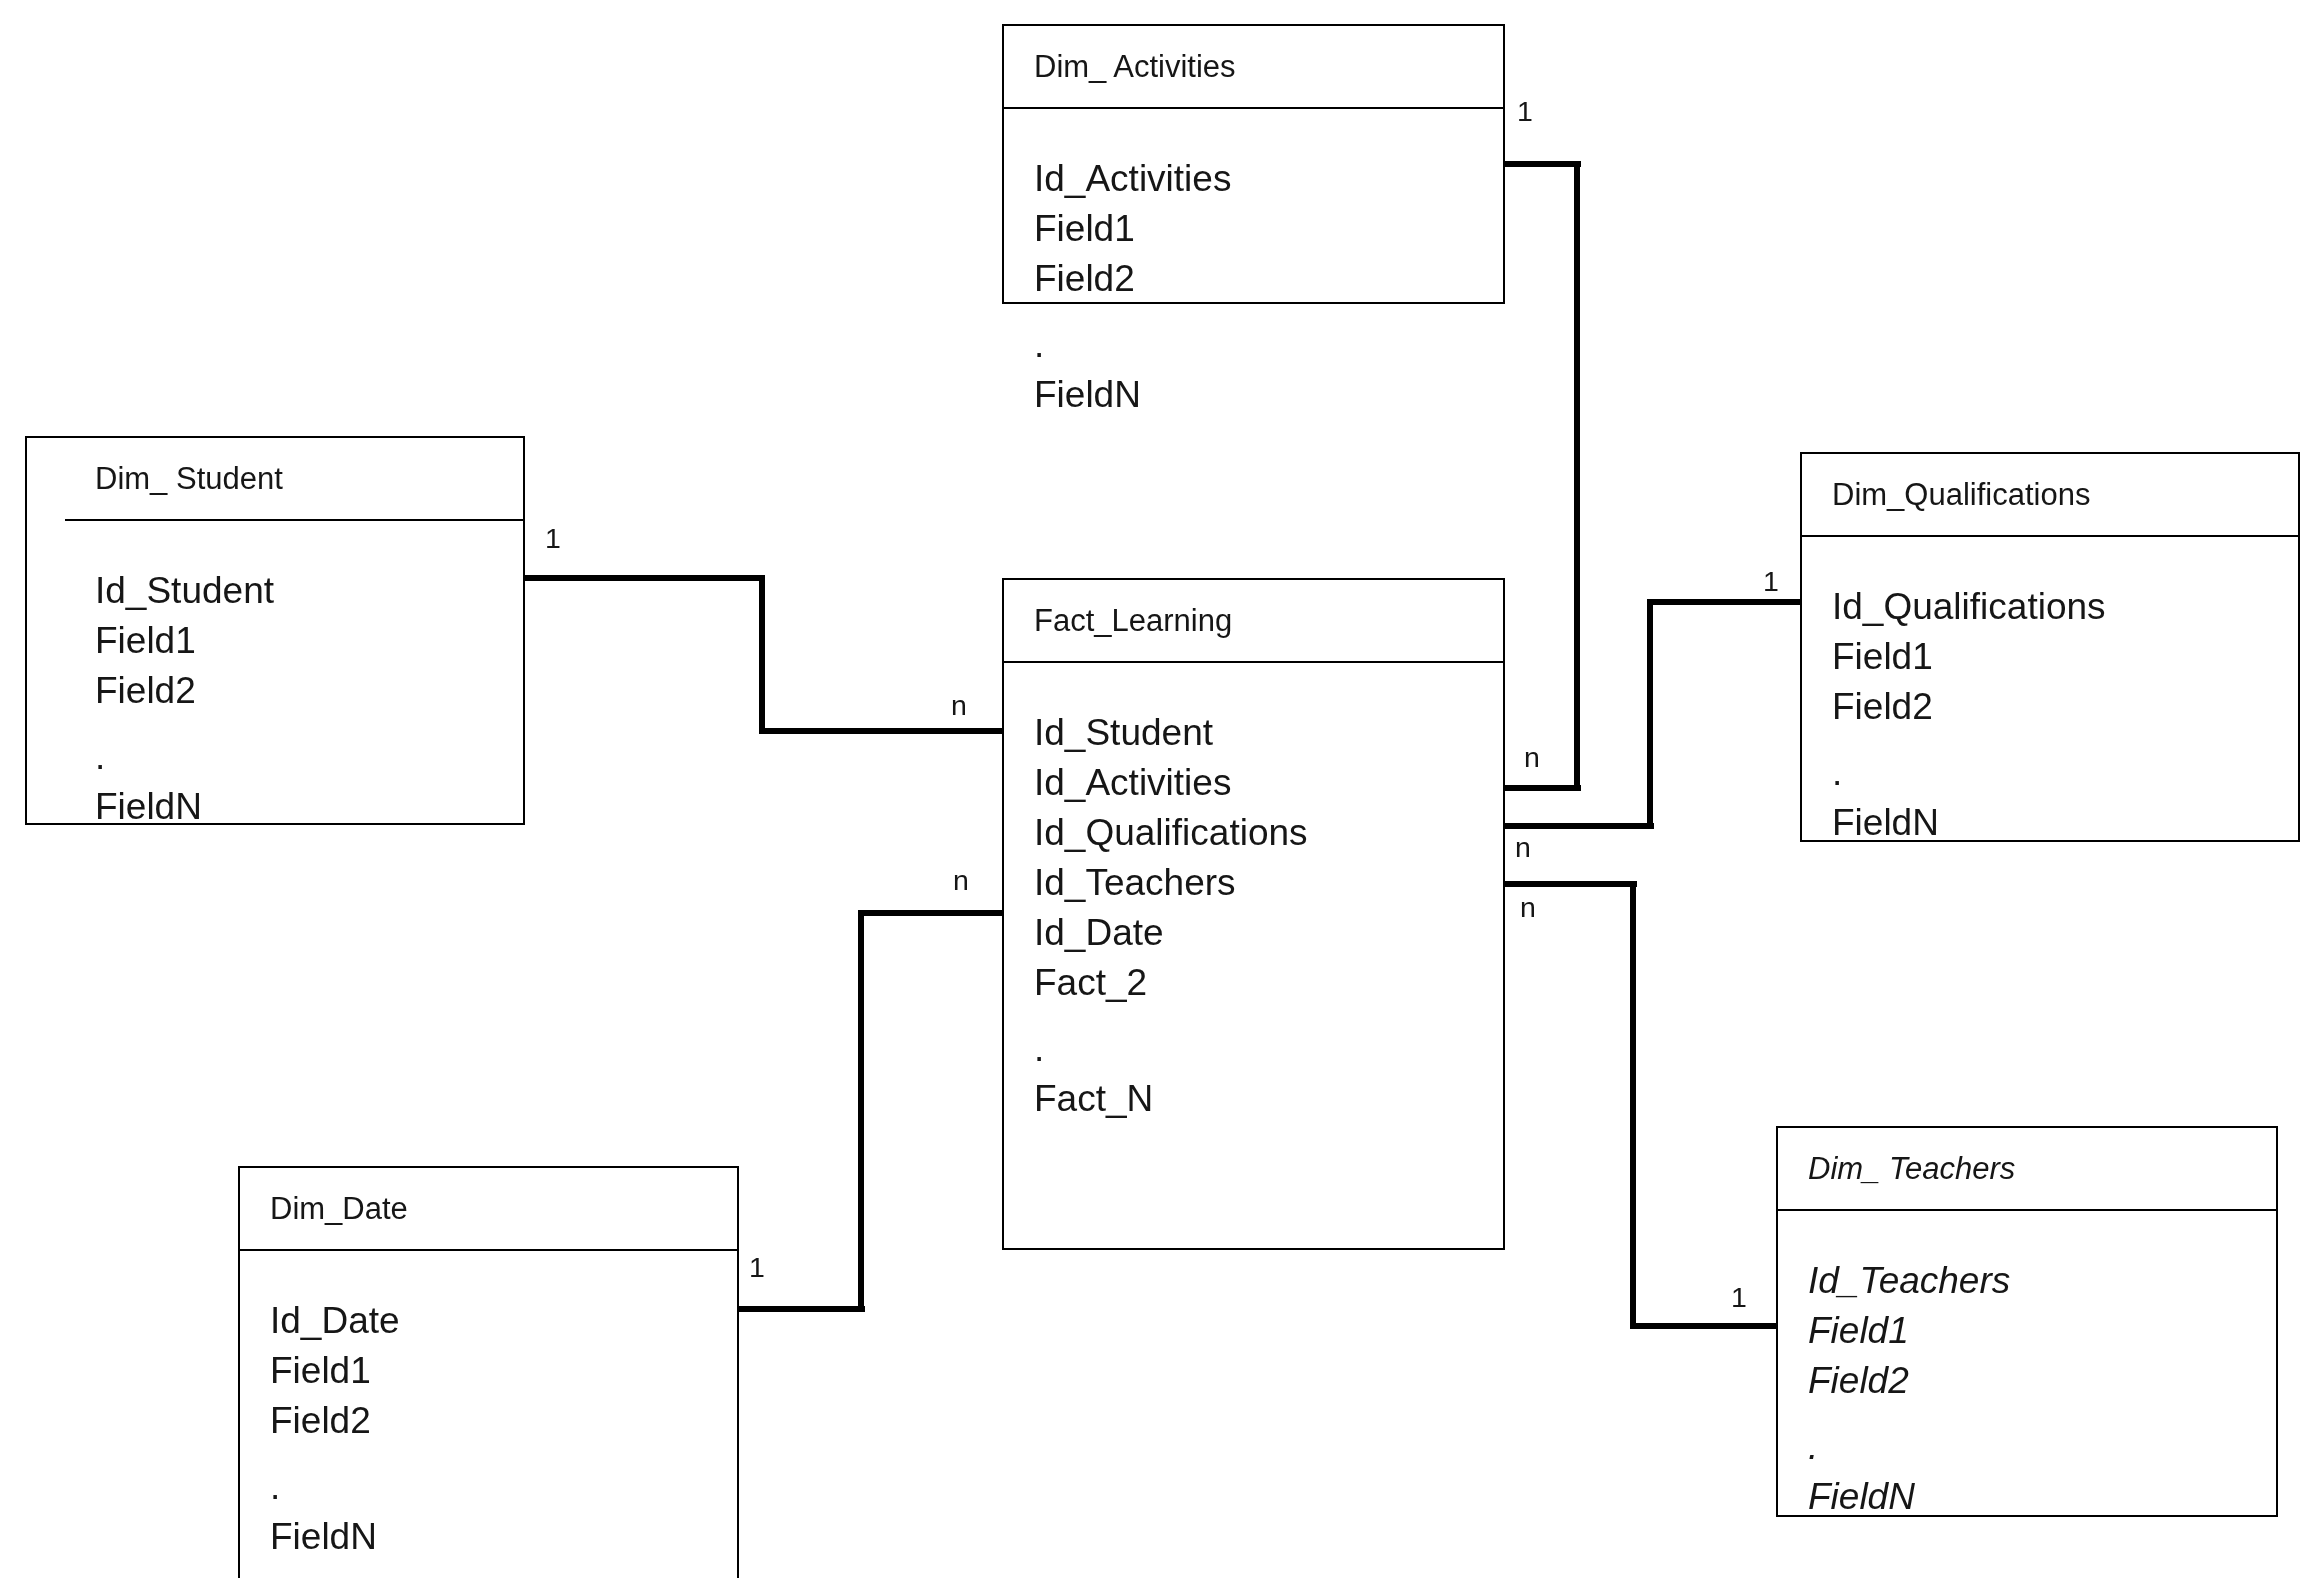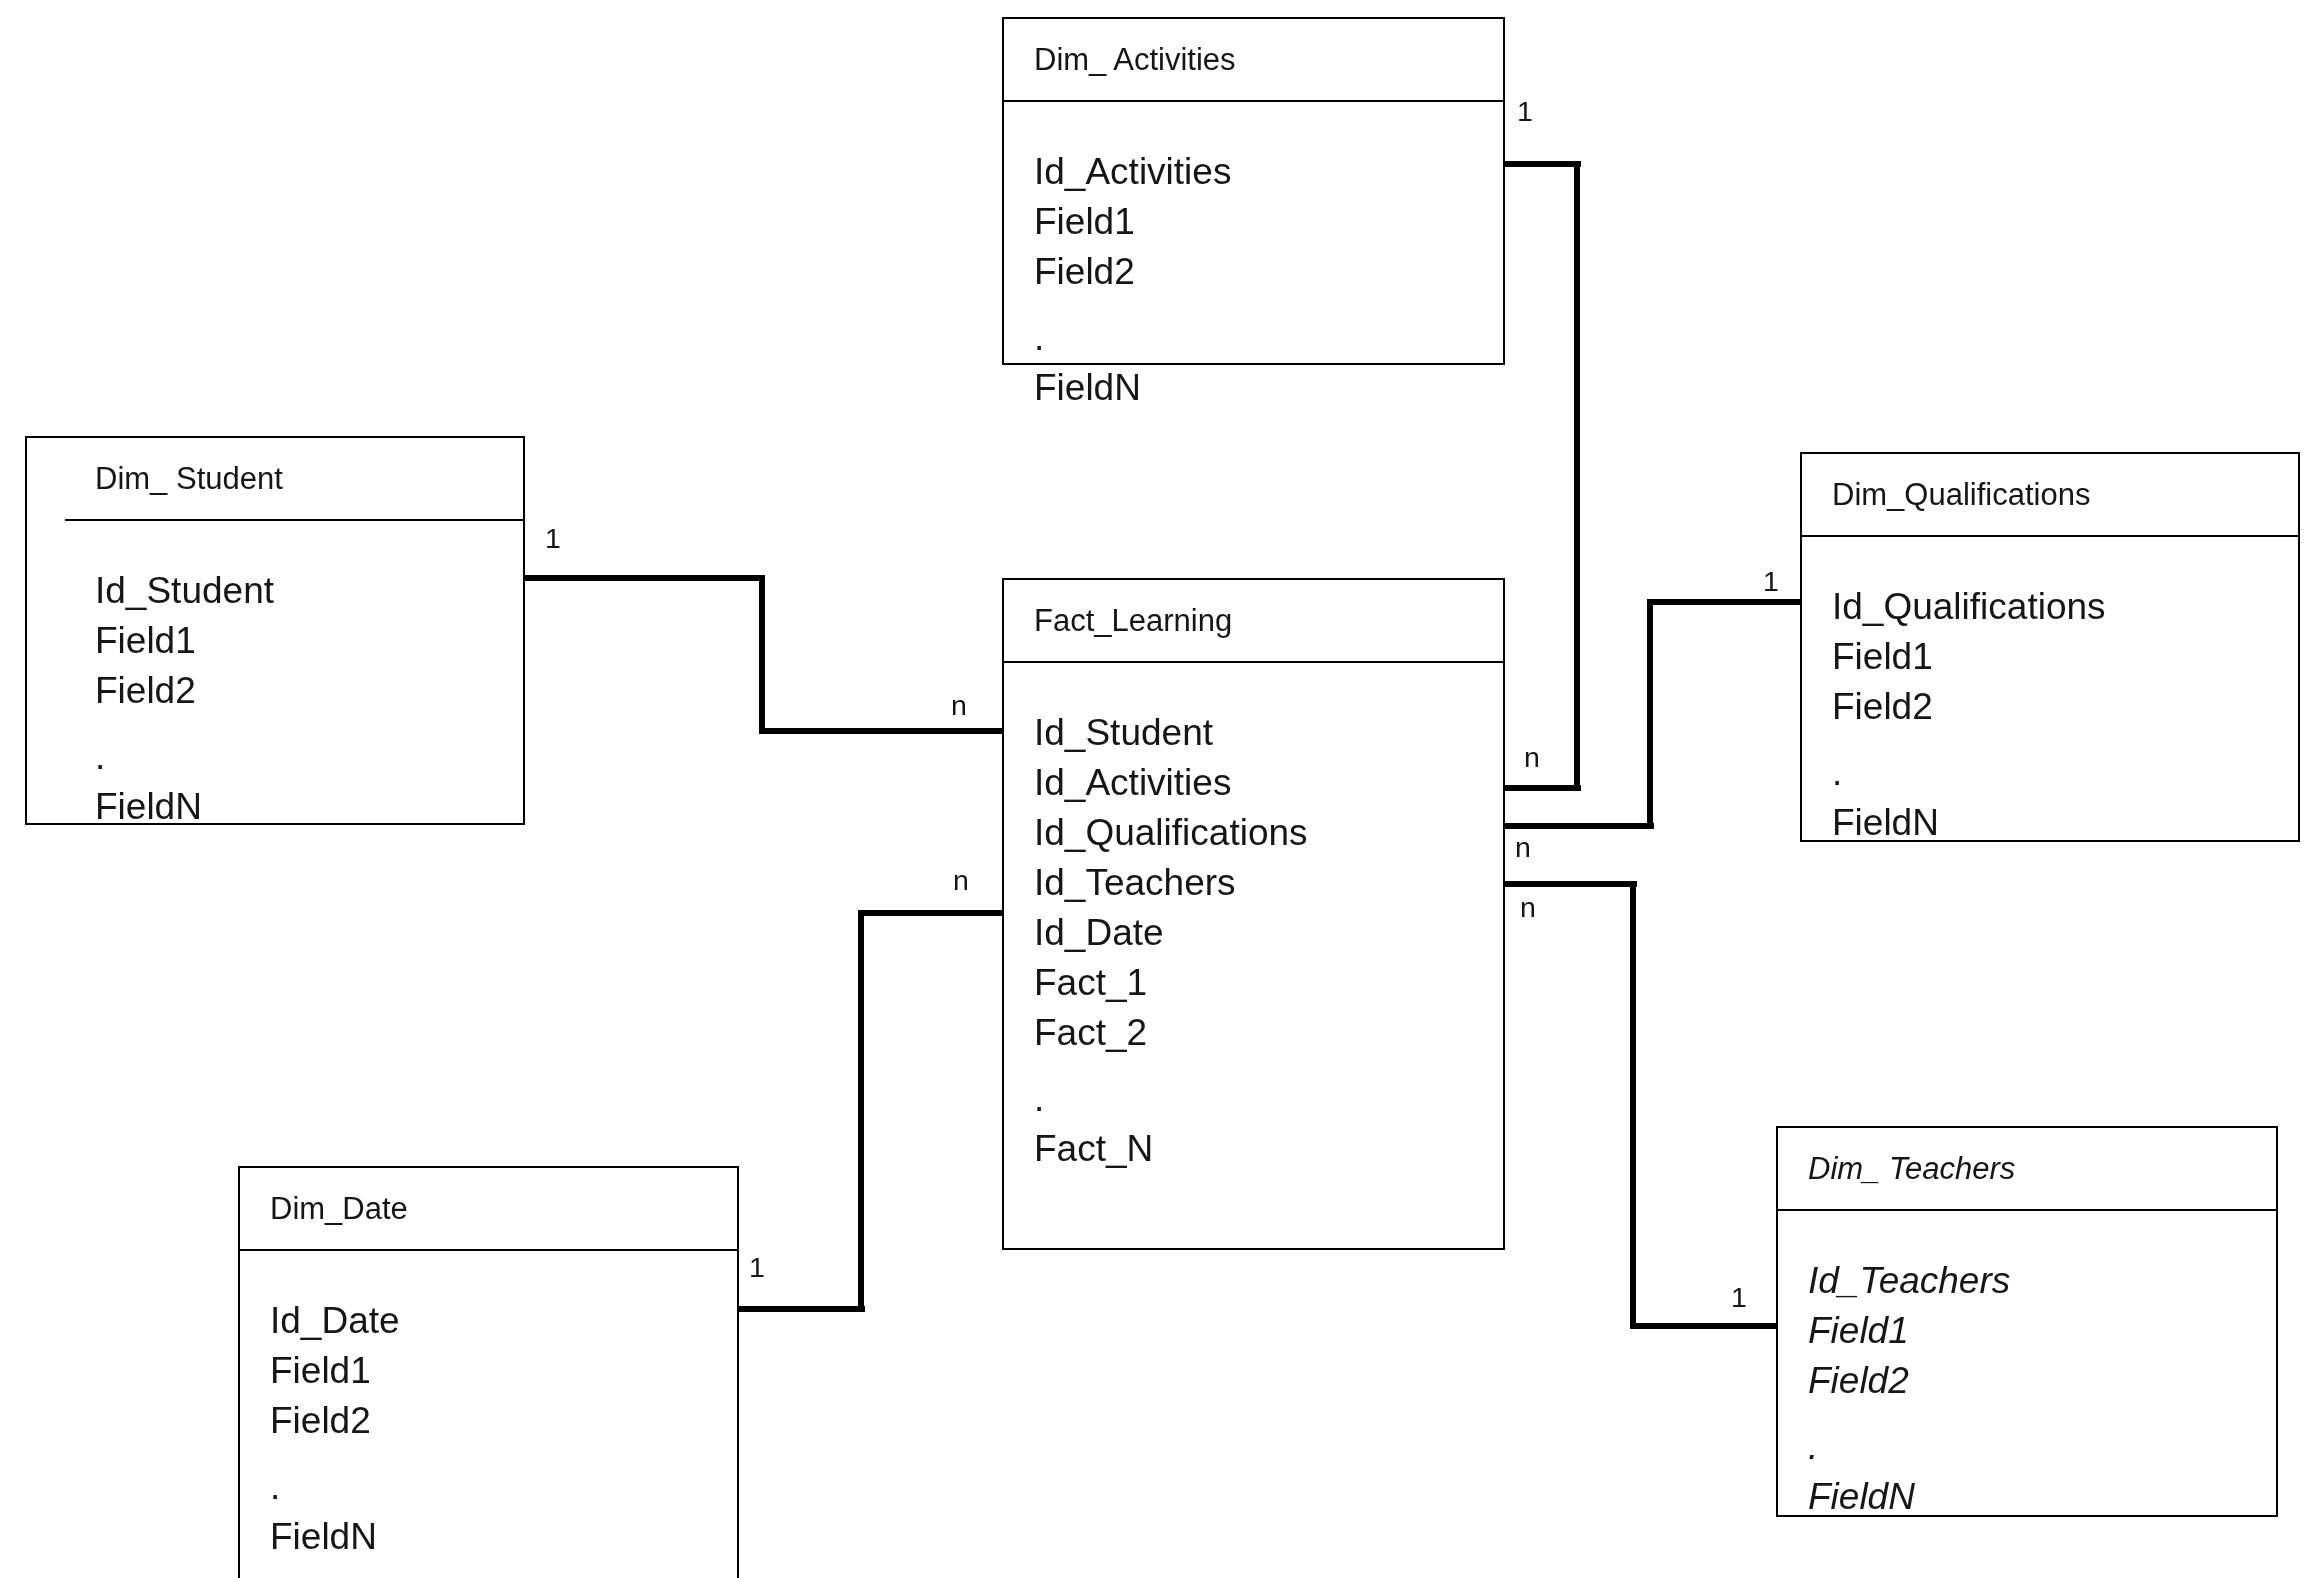--- a/index.html
+++ b/index.html
@@ -55,21 +55,21 @@
   .frow {
     height: 50px;
     line-height: 50px;
     white-space: nowrap;
   }
   .frow.dot-row {
     margin-top: 16px;
   }
 
   
-  #box-dim-activities     { left: 1002px; top: 17px;   width: 503px; height: 348px; }
+  #box-dim-activities     { left: 1002px; top: 24px;   width: 503px; height: 280px; }
   #box-dim-student        { left: 25px;   top: 436px;  width: 500px; height: 389px; padding-left: 38px; }
   #box-dim-qualifications { left: 1800px; top: 452px;  width: 500px; height: 390px; }
   #box-fact-learning      { left: 1002px; top: 578px;  width: 503px; height: 672px; }
   #box-dim-date           { left: 238px;  top: 1166px; width: 501px; height: 436px; }
   #box-dim-teachers       { left: 1776px; top: 1126px; width: 502px; height: 391px; font-style: italic; }
 </style>
 </head>
 <body>
 
 <div class="canvas">
@@ -143,21 +143,20 @@
   </div>
 
   <div class="entity" id="box-fact-learning">
     <div class="entity-header">Fact_Learning</div>
     <div class="entity-fields">
       <div class="frow">Id_Student</div>
       <div class="frow">Id_Activities</div>
       <div class="frow">Id_Qualifications</div>
       <div class="frow">Id_Teachers</div>
       <div class="frow">Id_Date</div>
-      <div class="frow">Fact_1</div>
       <div class="frow">Fact_2</div>
       <div class="frow dot-row">.</div>
       <div class="frow">Fact_N</div>
     </div>
   </div>
 
   <div class="entity" id="box-dim-date">
     <div class="entity-header">Dim_Date</div>
     <div class="entity-fields">
       <div class="frow">Id_Date</div>

